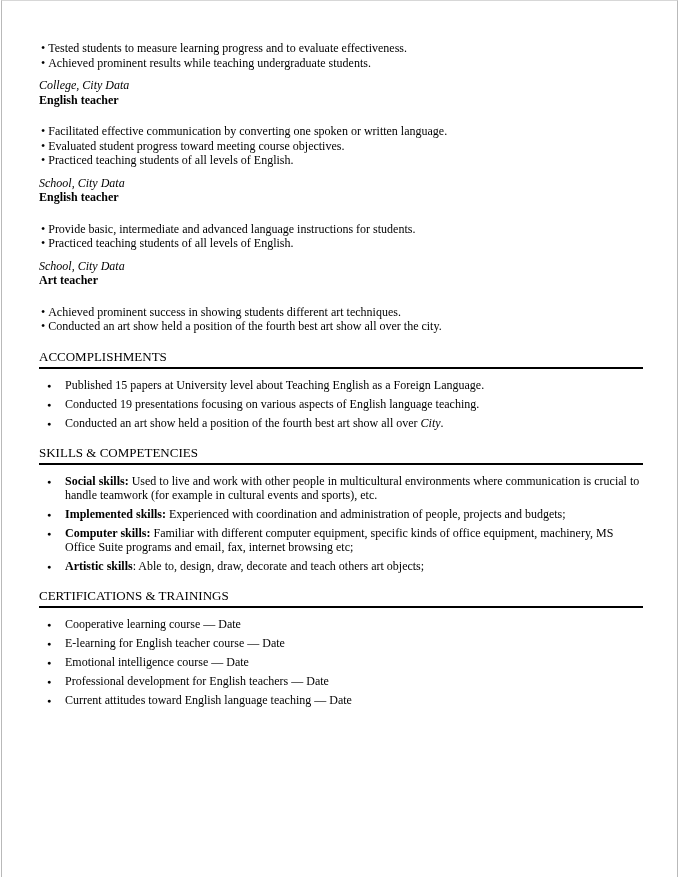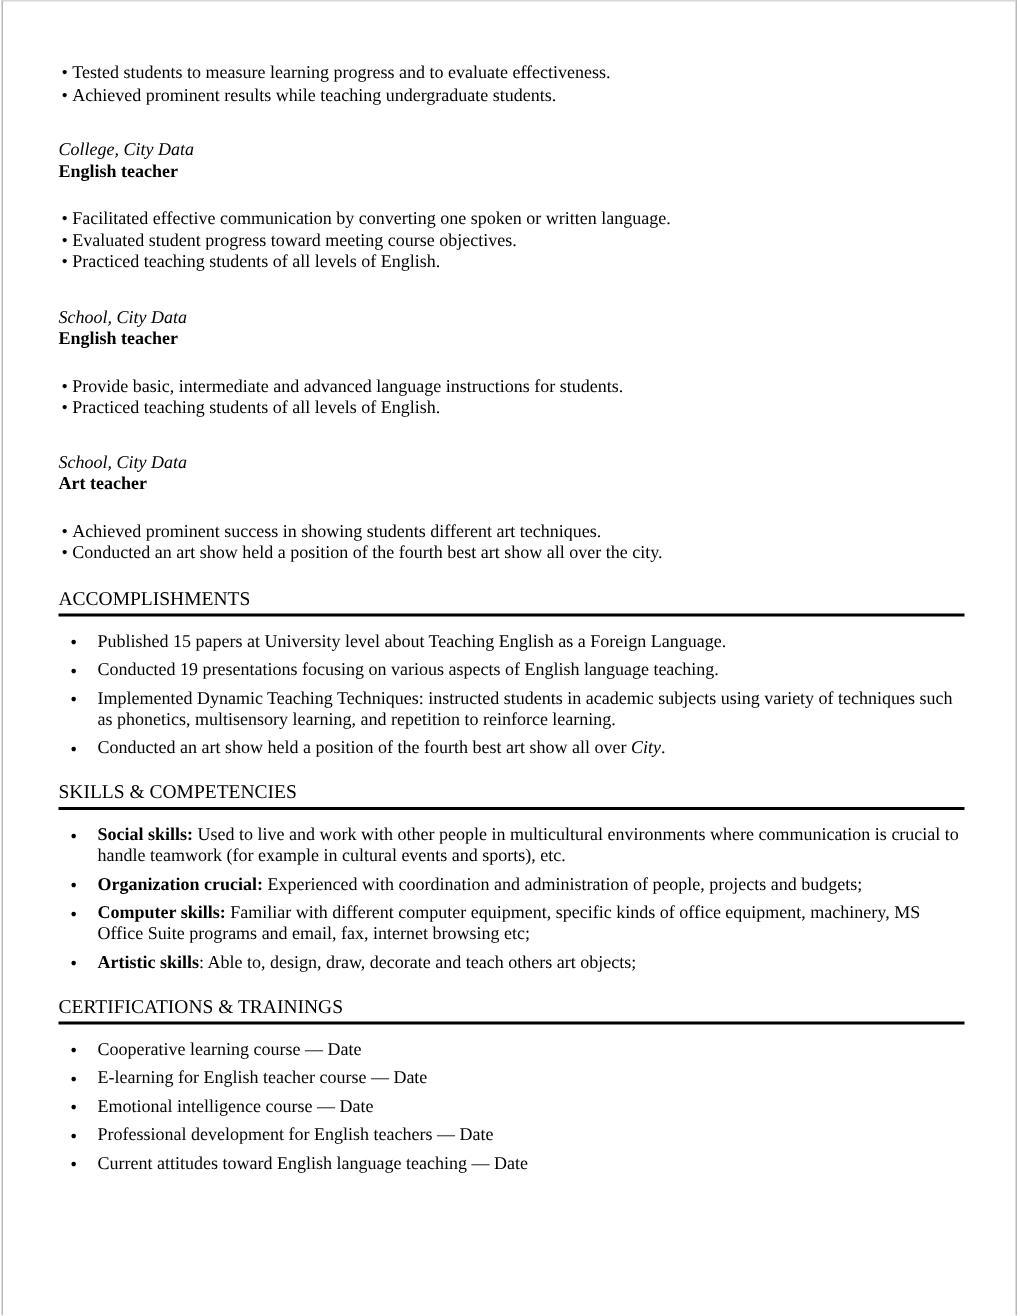--- a/index.html
+++ b/index.html
@@ -22,21 +22,21 @@
     color: #000000;
     font-size: 12px;
   }
   
   .exp-bullets { list-style: none; margin-top: 17px; }
   .exp-bullets:first-child { margin-top: 0; }
   .exp-bullets li { line-height: 14.5px; padding-left: 2px; }
   .exp-bullets li::before { content: "\2022\00a0"; }
   .org {
     font-style: italic;
-    margin-top: 22px;
+    margin-top: 8px;
     line-height: 14.5px;
   }
   .role {
     font-weight: bold;
     line-height: 14.5px;
   }
   
   .section { margin-top: 15px; }
   .section h2 {
     font-size: 13px;
@@ -90,29 +90,28 @@
         <li>Achieved prominent success in showing students different art techniques.</li>
         <li>Conducted an art show held a position of the fourth best art show all over the city.</li>
       </ul>
     </div>
   <div id="sections">
       <section class="section">
         <h2>ACCOMPLISHMENTS</h2>
         <ul>
           <li><span>Published 15 papers at University level about Teaching English as a Foreign Language.</span></li>
           <li><span>Conducted 19 presentations focusing on various aspects of English language teaching.</span></li>
-          <li><span>Implemented Dynamic Teaching Techniques: instructed students in academic subjects using variety of techniques such as phonetics, multisensory learning, and repetition to reinforce learning.</span></li>
           <li><span>Conducted an art show held a position of the fourth best art show all over </span><span class="seg-italic">City</span><span>.</span></li>
         </ul>
       </section>
       <section class="section">
         <h2>SKILLS &amp; COMPETENCIES</h2>
         <ul>
           <li><span class="seg-bold">Social skills:</span><span> Used to live and work with other people in multicultural environments where communication is crucial to handle teamwork (for example in cultural events and sports), etc.</span></li>
-          <li><span class="seg-bold">Organization crucial:</span><span> Experienced with coordination and administration of people, projects and budgets;</span></li>
+          <li><span class="seg-bold">Implemented skills:</span><span> Experienced with coordination and administration of people, projects and budgets;</span></li>
           <li><span class="seg-bold">Computer skills:</span><span> Familiar with different computer equipment, specific kinds of office equipment, machinery, MS Office Suite programs and email, fax, internet browsing etc;</span></li>
           <li><span class="seg-bold">Artistic skills</span><span>: Able to, design, draw, decorate and teach others art objects;</span></li>
         </ul>
       </section>
       <section class="section">
         <h2>CERTIFICATIONS &amp; TRAININGS</h2>
         <ul>
           <li><span>Cooperative learning course — Date</span></li>
           <li><span>E-learning for English teacher course — Date</span></li>
           <li><span>Emotional intelligence course — Date</span></li>

